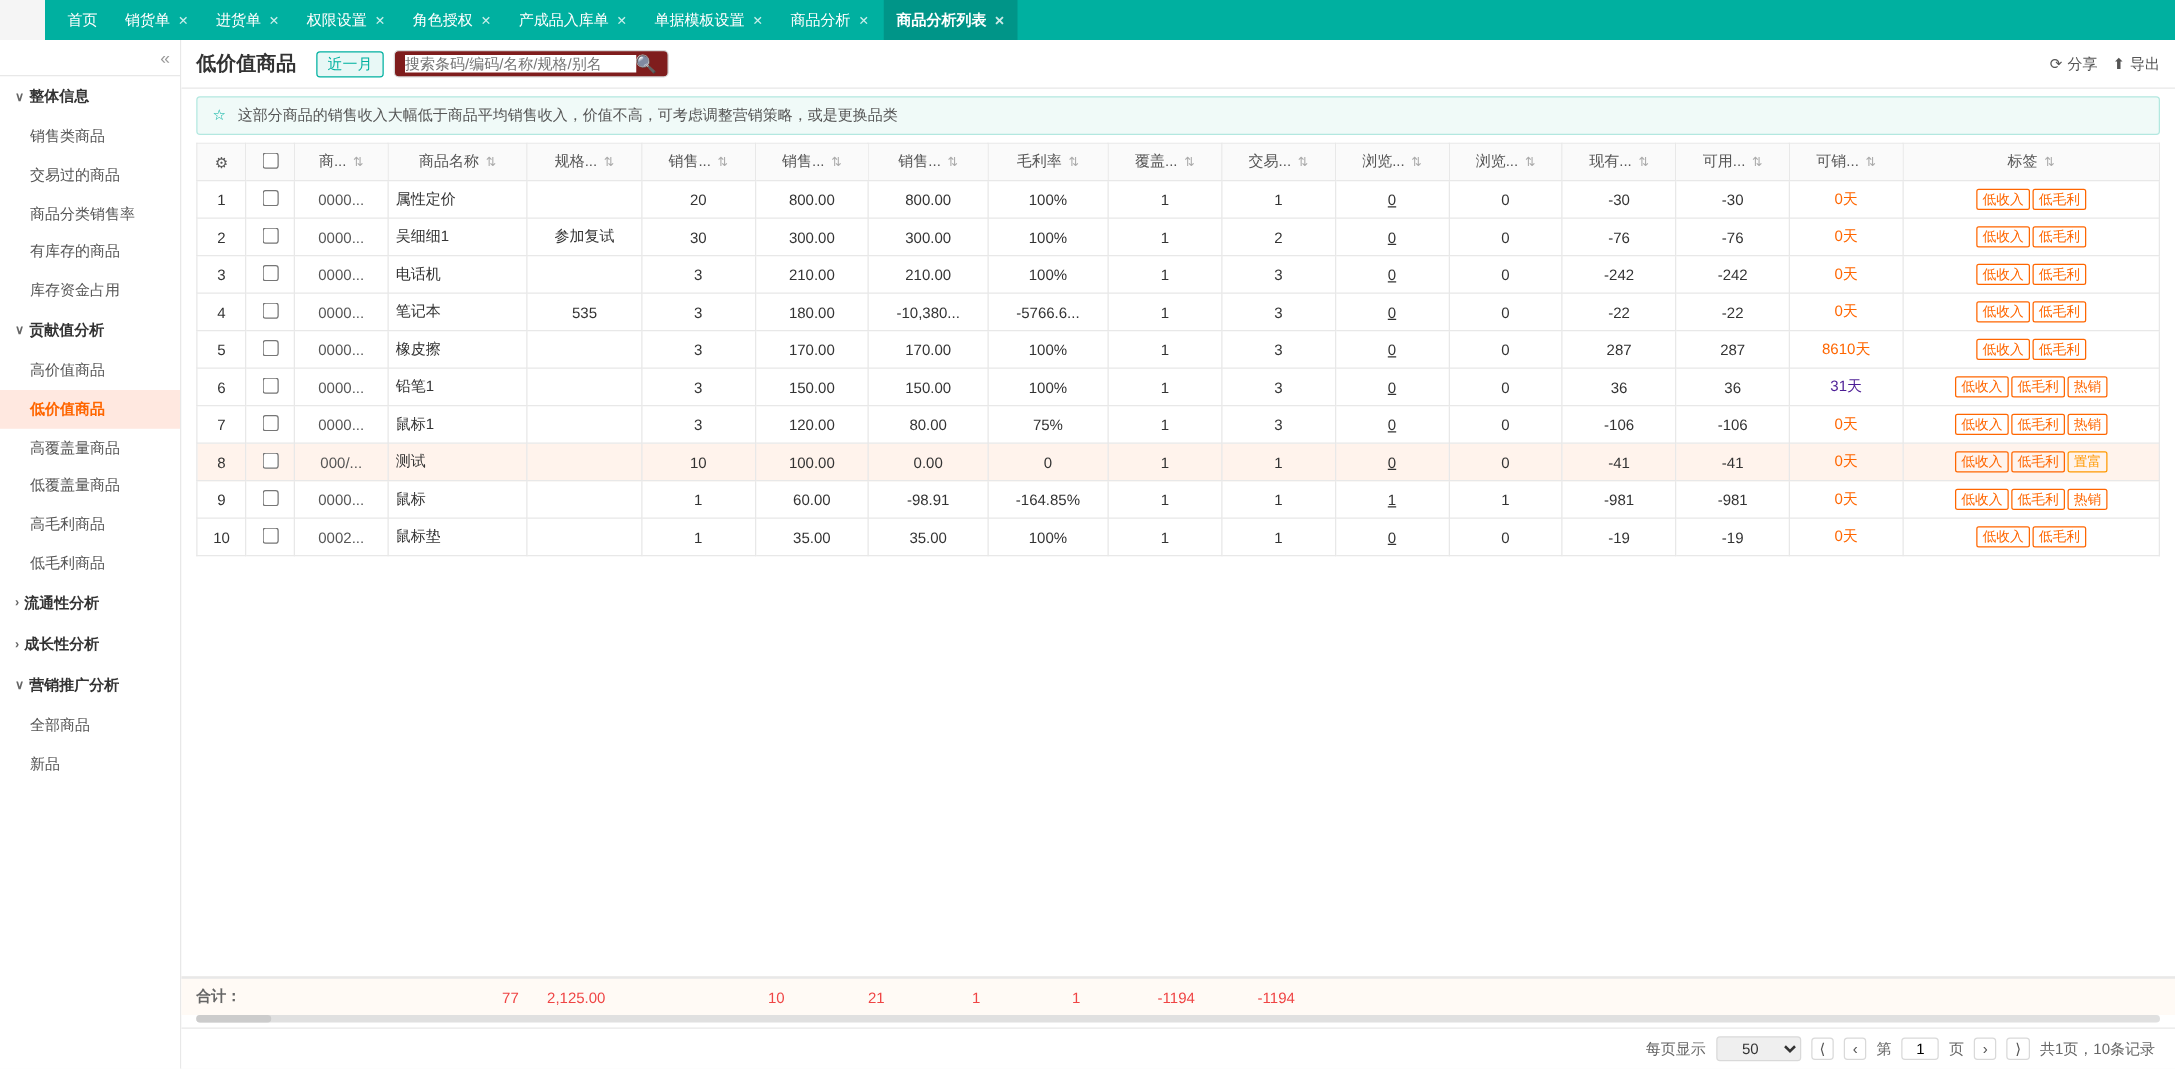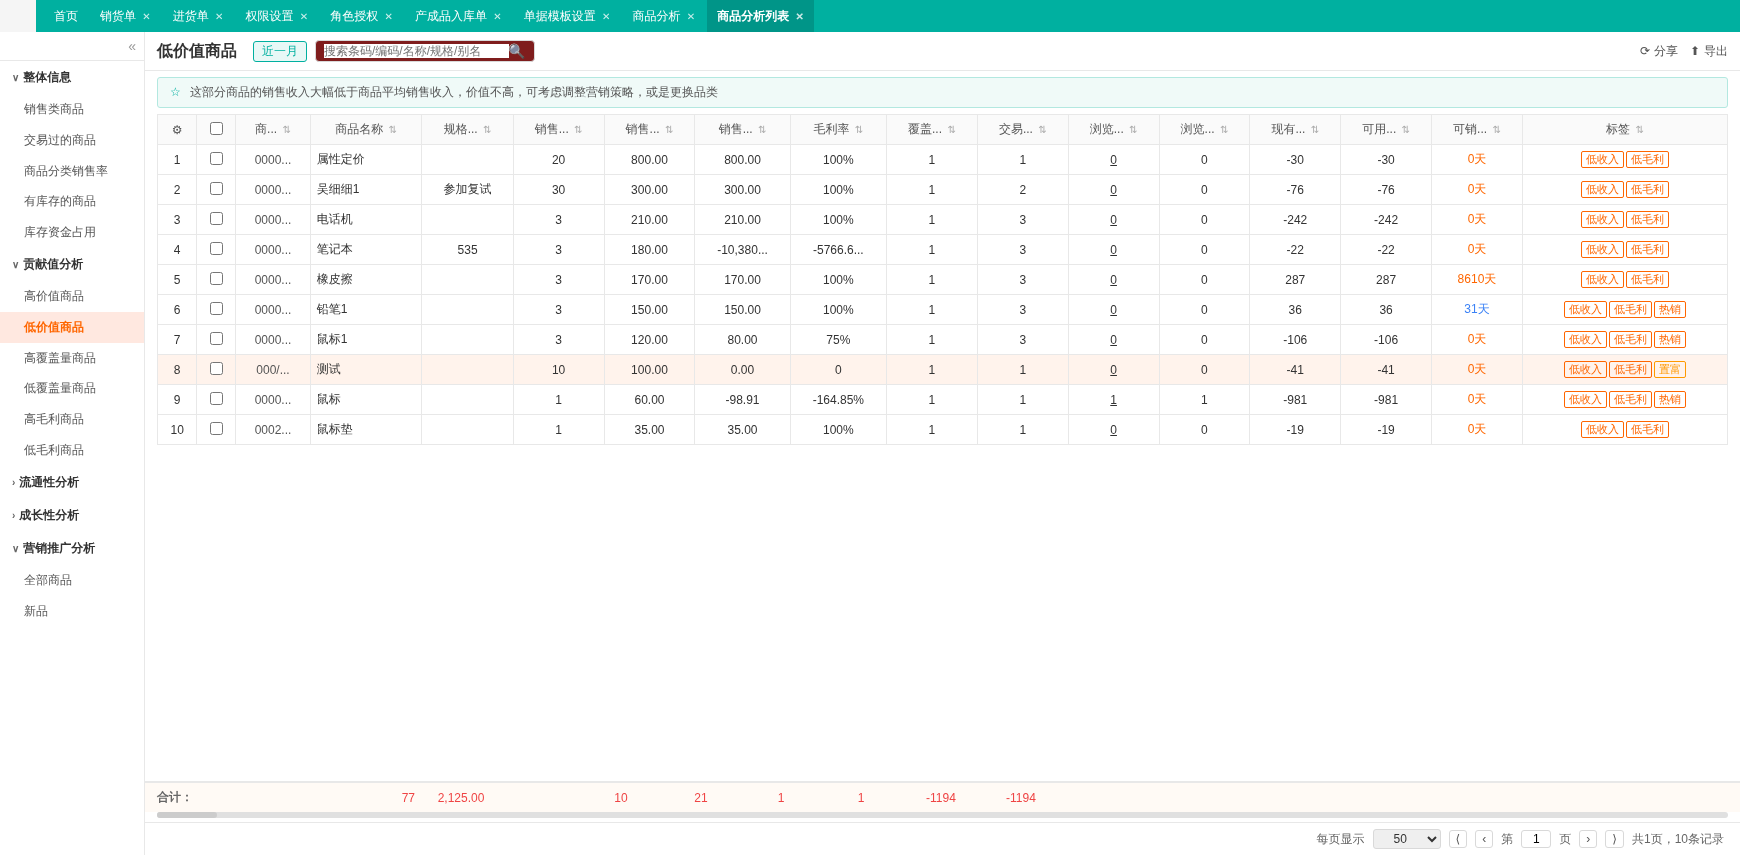--- a/index.html
+++ b/index.html
@@ -474,21 +474,21 @@
       <td>3</td>
       <td>150.00</td>
       <td>150.00</td>
       <td>100%</td>
       <td>1</td>
       <td>3</td>
       <td><span class="underline-link">0</span></td>
       <td>0</td>
       <td>36</td>
       <td>36</td>
-      <td style="color:#3b82f6">31天</td>
+      <td style="color:#4c1d95">31天</td>
       <td><span class="tag-label tag-red">低收入</span><span class="tag-label tag-red">低毛利</span><span class="tag-label tag-red">热销</span></td>
     </tr>
               <tr>
       <td>7</td>
       <td><input type="checkbox" style=""></td>
       <td style="color:#555">0000...</td>
       <td style="text-align:left">鼠标1</td>
       <td></td>
       <td>3</td>
       <td>120.00</td>

